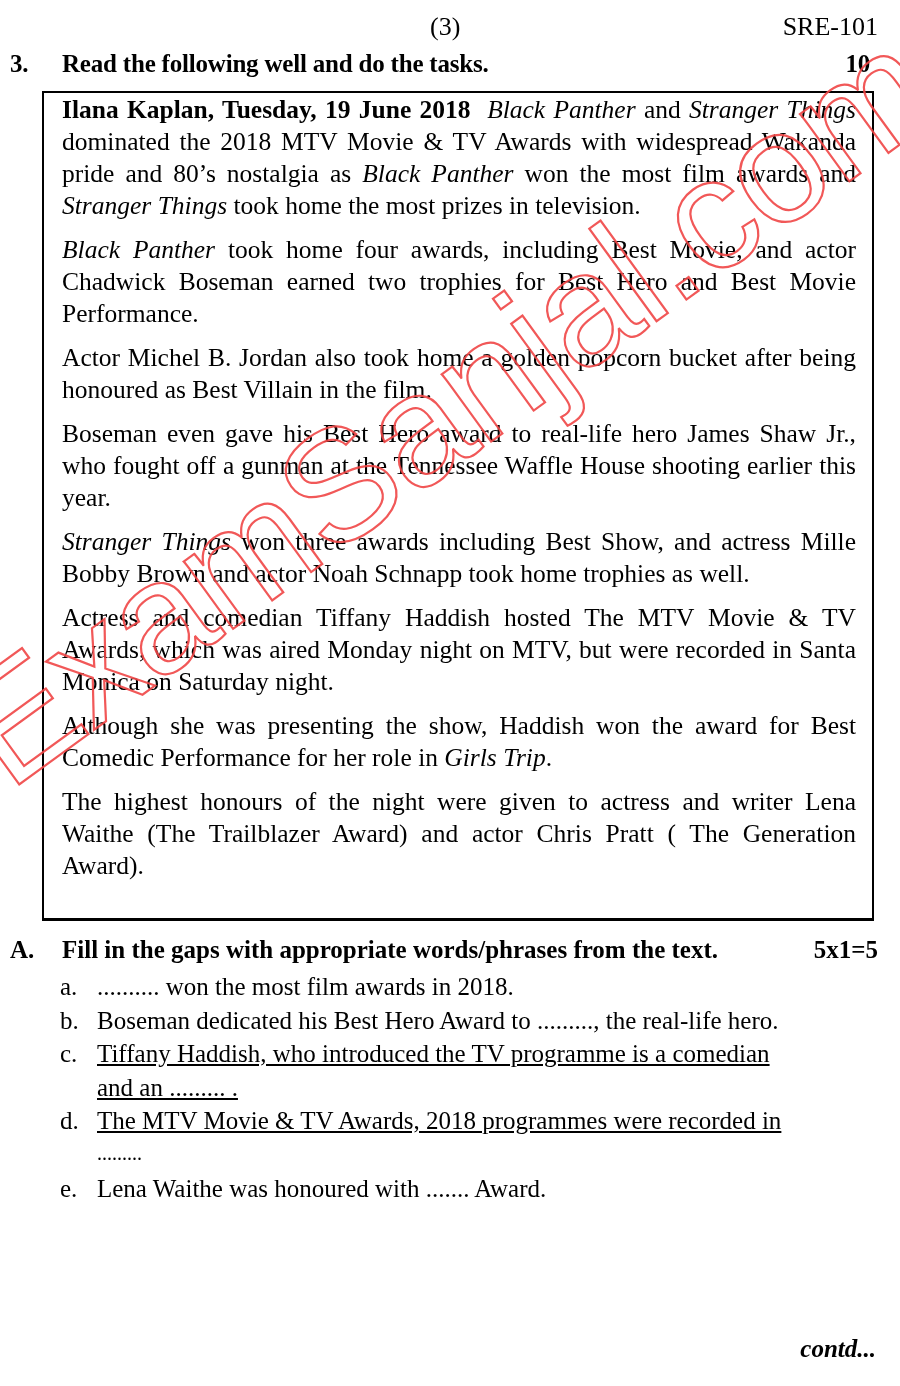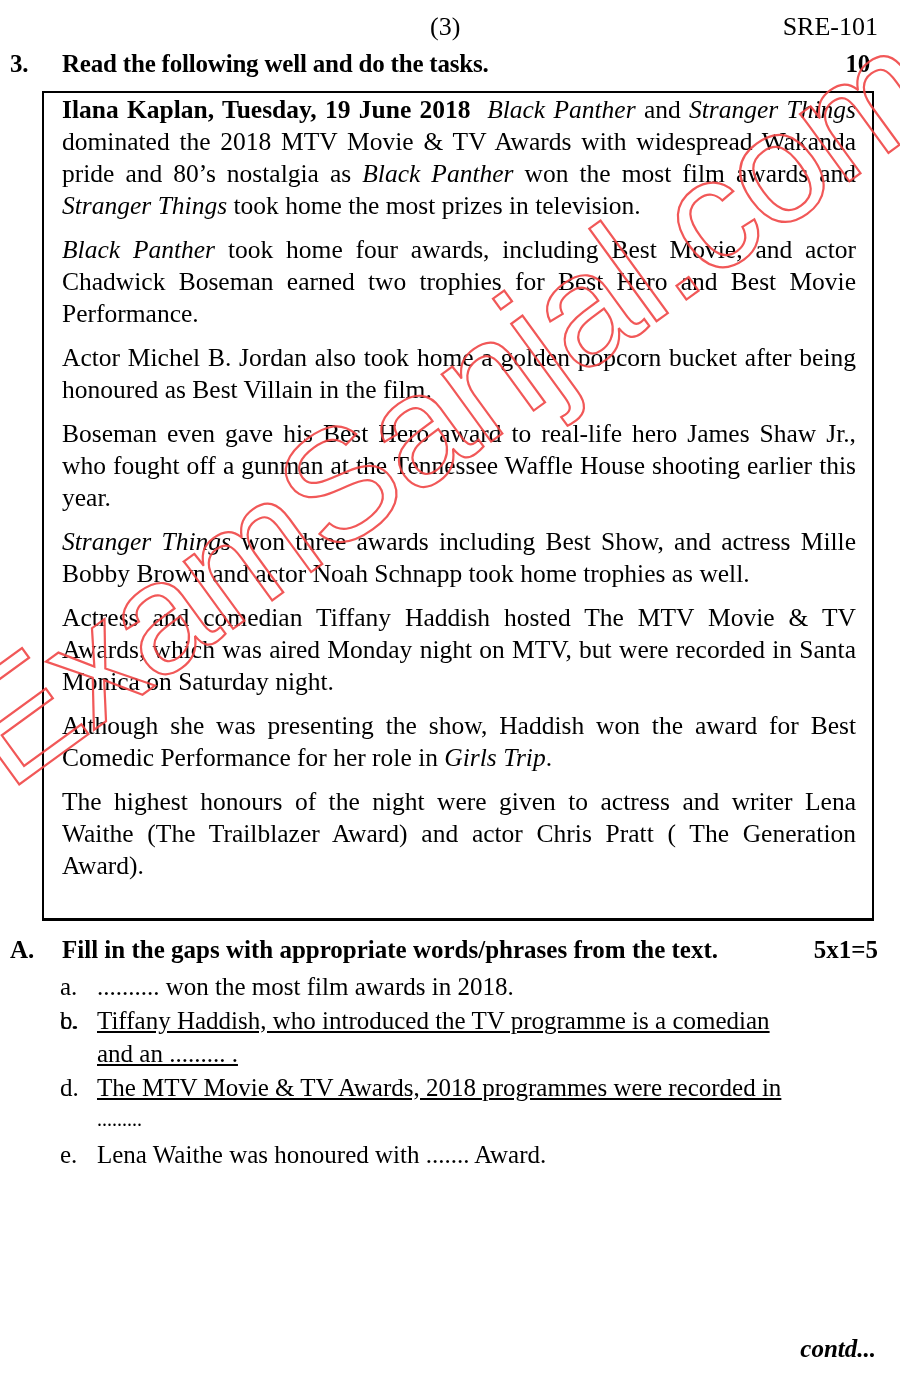--- a/index.html
+++ b/index.html
@@ -116,20 +116,21 @@
   <span class="marks">5x1=5</span>
 </div>
 
 <div class="items">
   <div class="item">
     <span class="letter">a.</span>
     <span>.......... won the most film awards in 2018.</span>
   </div>
   <div class="item">
     <span class="letter">b.</span>
+    <span>Boseman dedicated his Best Hero Award to ........., the real-life hero.</span>
   </div>
   <div class="item">
     <span class="letter">c.</span>
     <span class="cont">Tiffany Haddish, who introduced the TV programme is a comedian</span>
     <span class="cont">and an ......... .</span>
   </div>
   <div class="item">
     <span class="letter">d.</span>
     <span class="cont">The MTV Movie &amp; TV Awards, 2018 programmes were recorded in</span>
     <span class="gap-line">.........</span>

